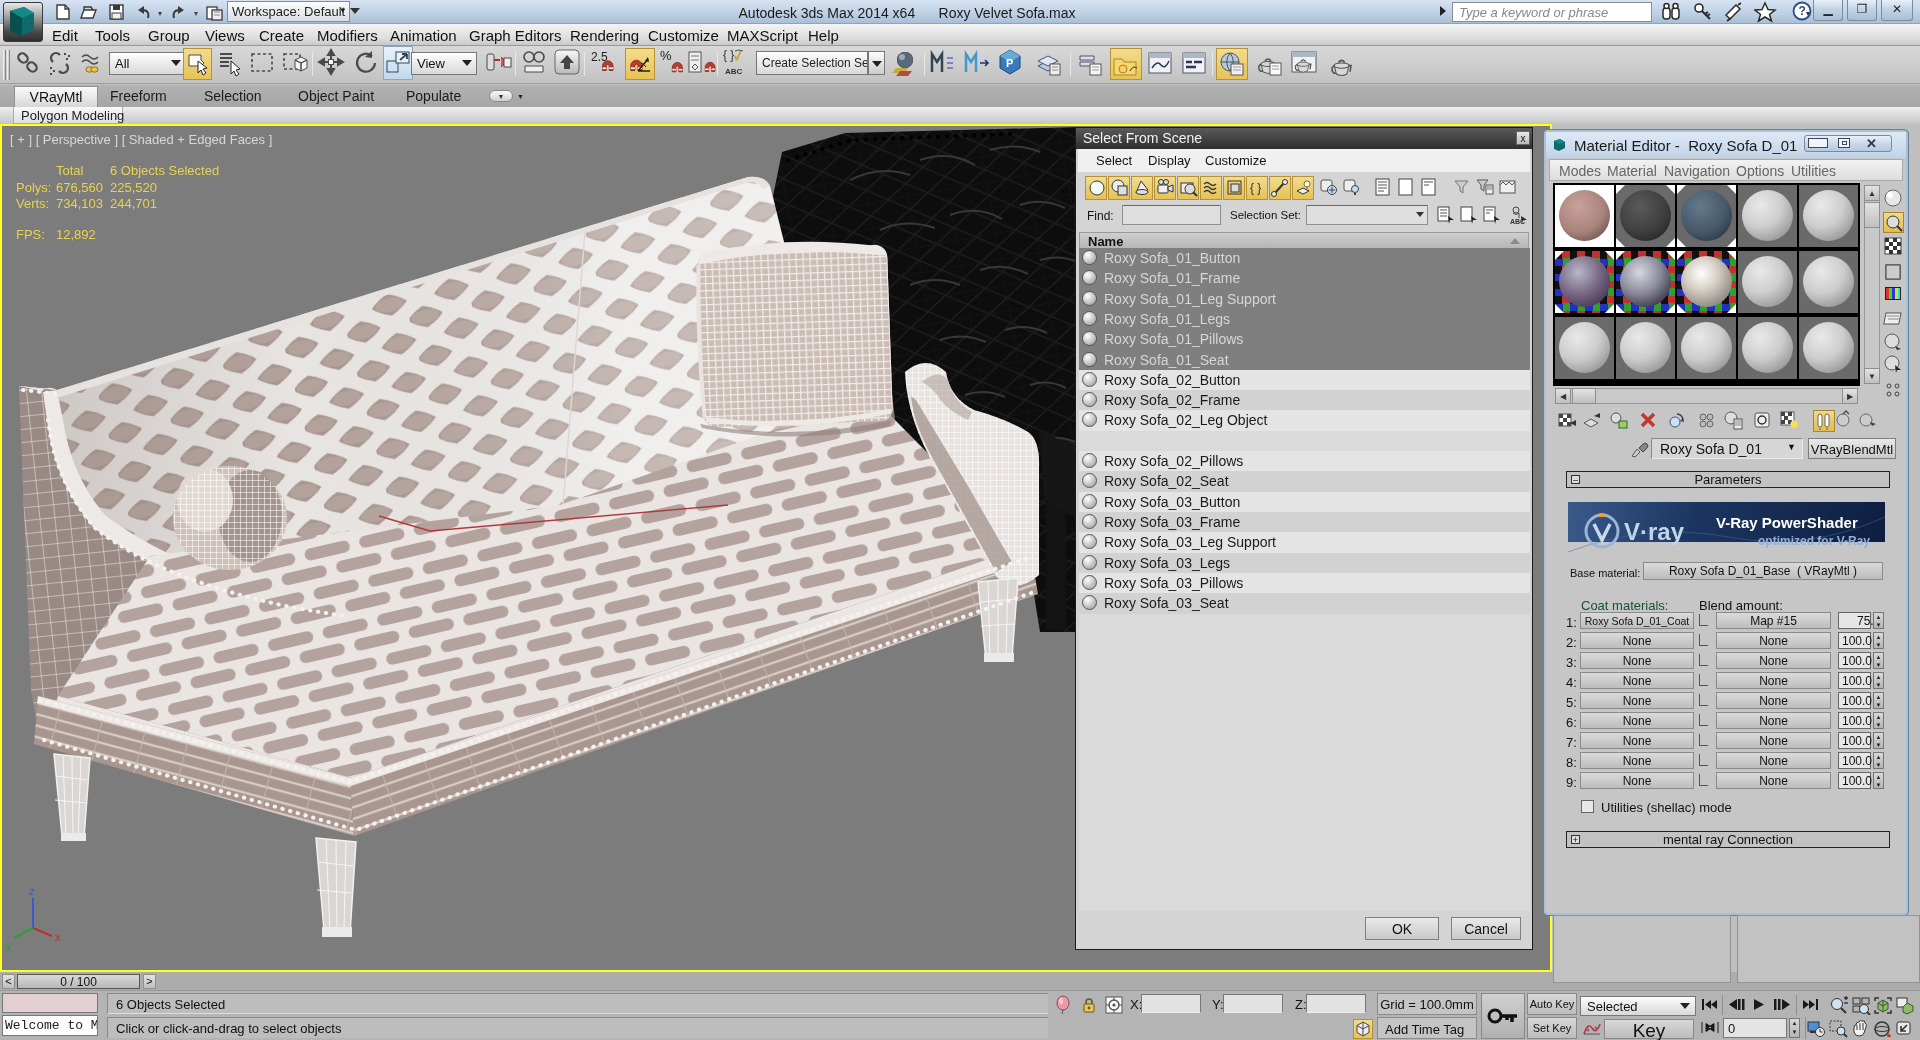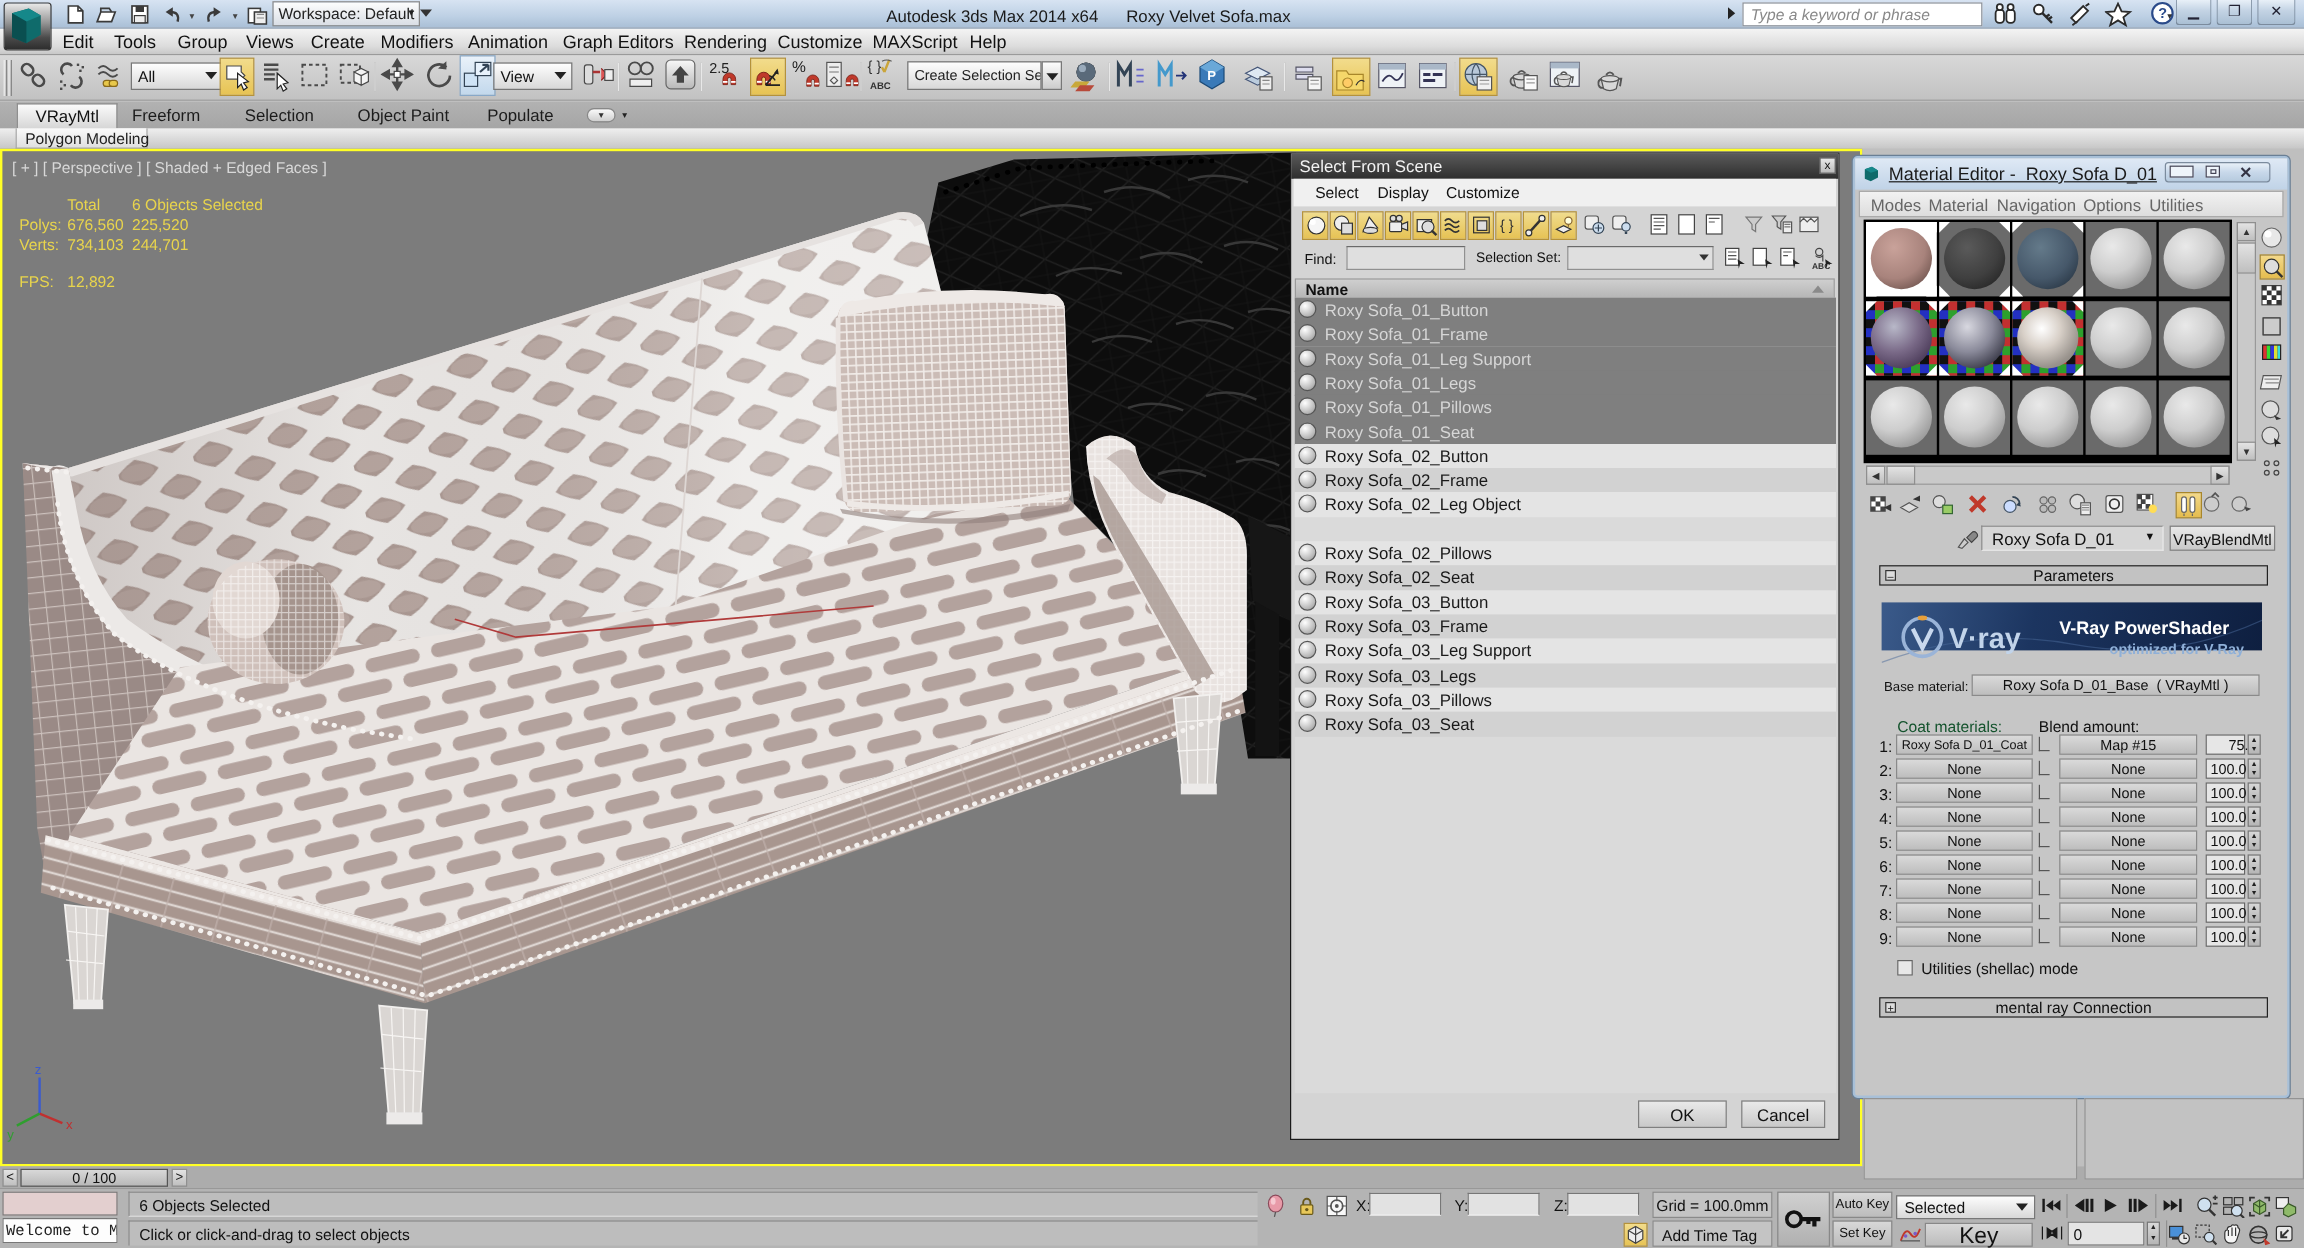--- a/index.html
+++ b/index.html
@@ -75,21 +75,21 @@
 .rowtxt { position:absolute; left:25px; top:2px; }
 #sfs-ok { left:289px; top:789px; width:74px; height:23px; }
 #sfs-cancel { left:375px; top:789px; width:70px; height:23px; }
 .btn { position:absolute; background:linear-gradient(#e9e9e9,#c9c9c9); border:1px solid #7f7f7f;
   text-align:center; font-size:14px; color:#111; padding-top:3px; }
 
 
 #me { left:1544px; top:130px; width:364px; height:785px; background:#c6c6c6;
   border:2px solid #a8c0d8; border-radius:4px; box-shadow:0 0 0 1px #6a7f95; }
 #me-title { left:0; top:0; width:360px; height:26px; background:linear-gradient(#dfe9f5,#c0d3e7);
-  font-size:15px; color:#1a1a1a; padding:5px 0 0 28px;text-decoration:underline; }
+  font-size:15px; color:#1a1a1a; padding:5px 0 0 28px; }
 #me-menu { left:3px; top:27px; width:354px; height:22px; background:linear-gradient(#f2f2f2,#dddddd);
   border:1px solid #aaa; }
 #me-menu span { position:absolute; top:3px; font-size:14px; color:#666; }
 .mecell { position:absolute; width:59px; height:62px; background:#696969; }
 .rollout { position:absolute; left:20px; width:324px; height:17px; background:#c2c2c2;
   border:1px solid #222; font-size:13px; color:#111; text-align:center; }
 .nonebtn { position:absolute; background:linear-gradient(#dadada,#bdbdbd); border:1px solid #8a8a8a;
   text-align:center; font-size:12px; color:#111; white-space:nowrap; overflow:hidden; padding-top:1px; }
 </style>
 </head>

